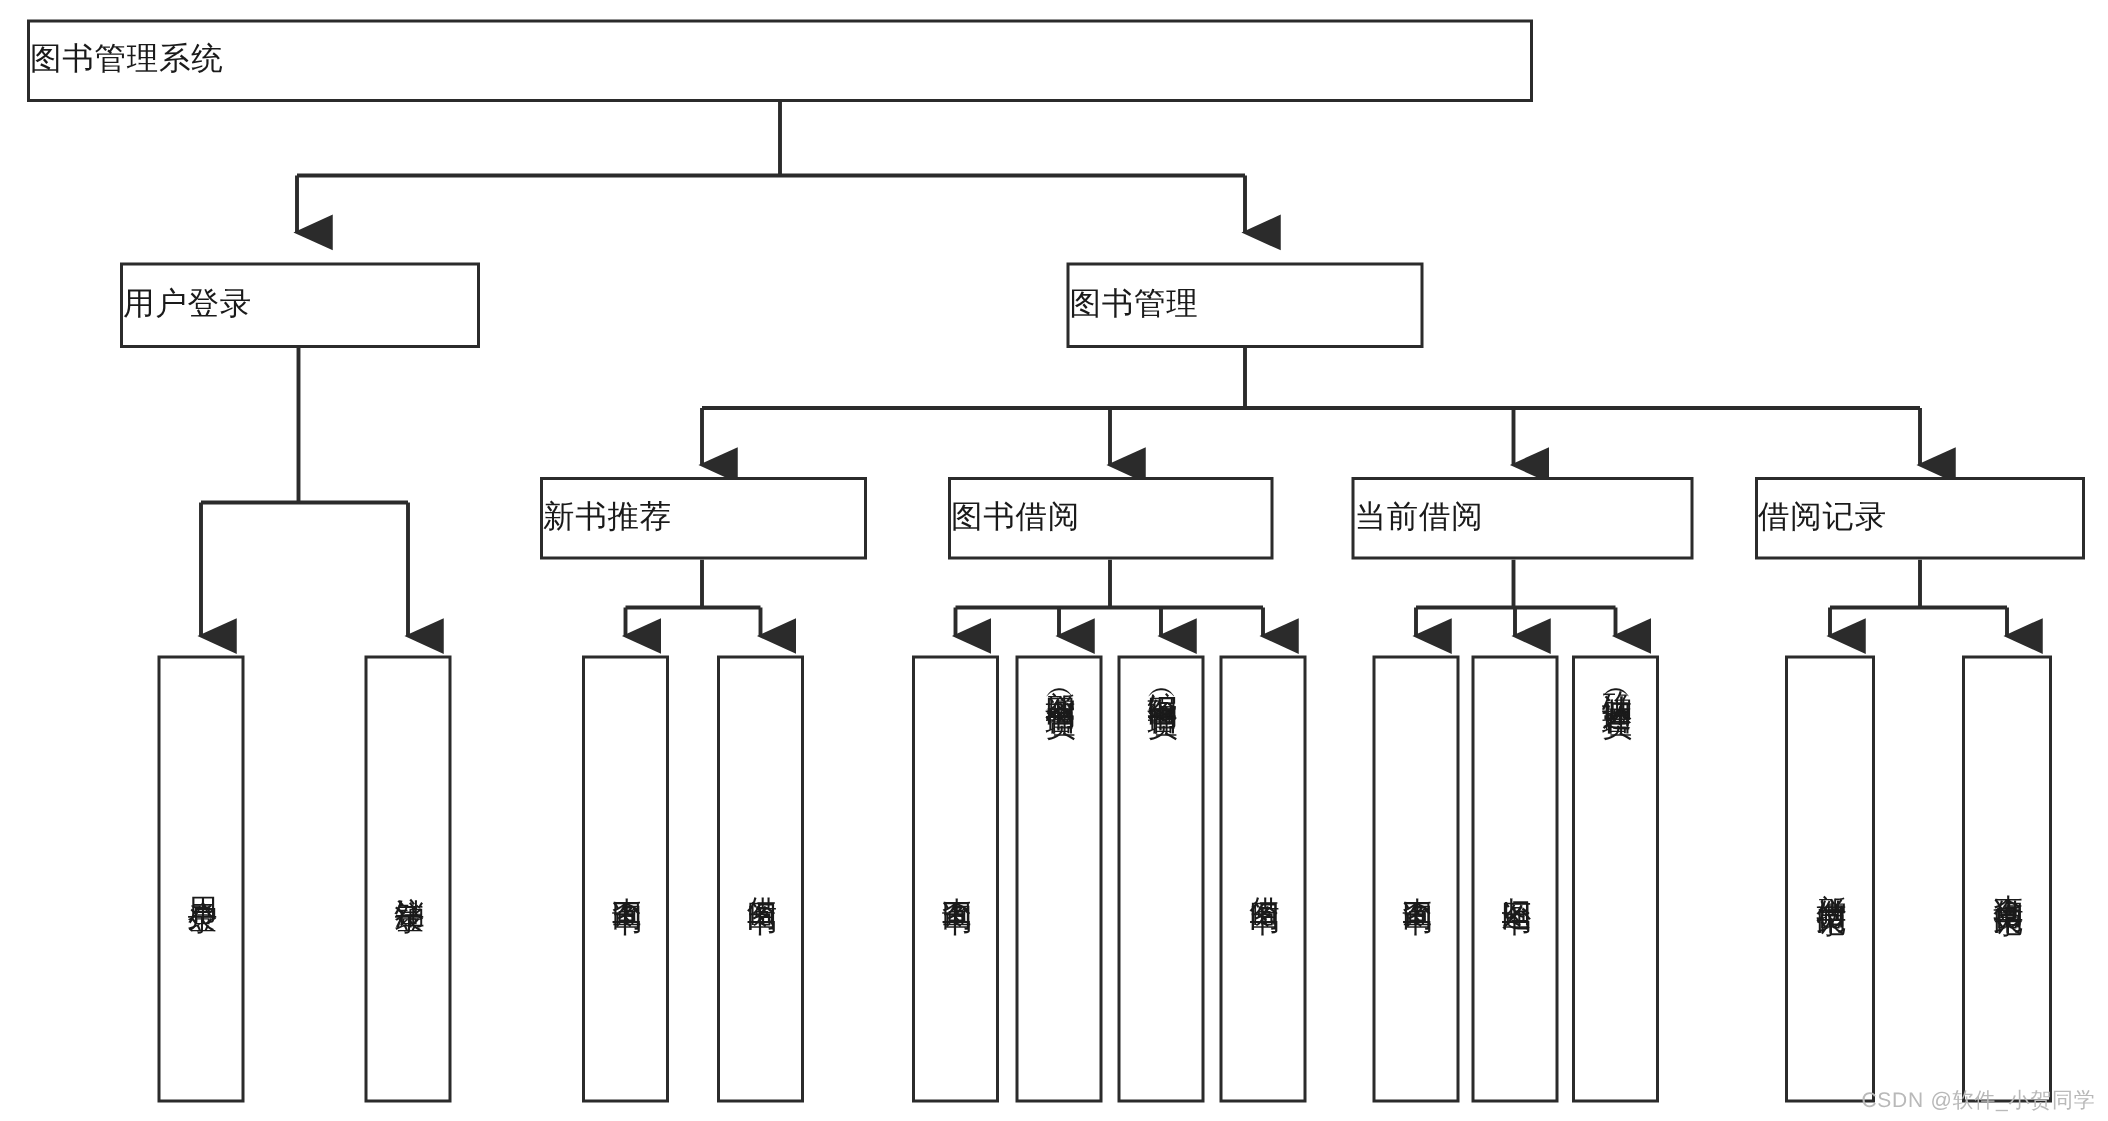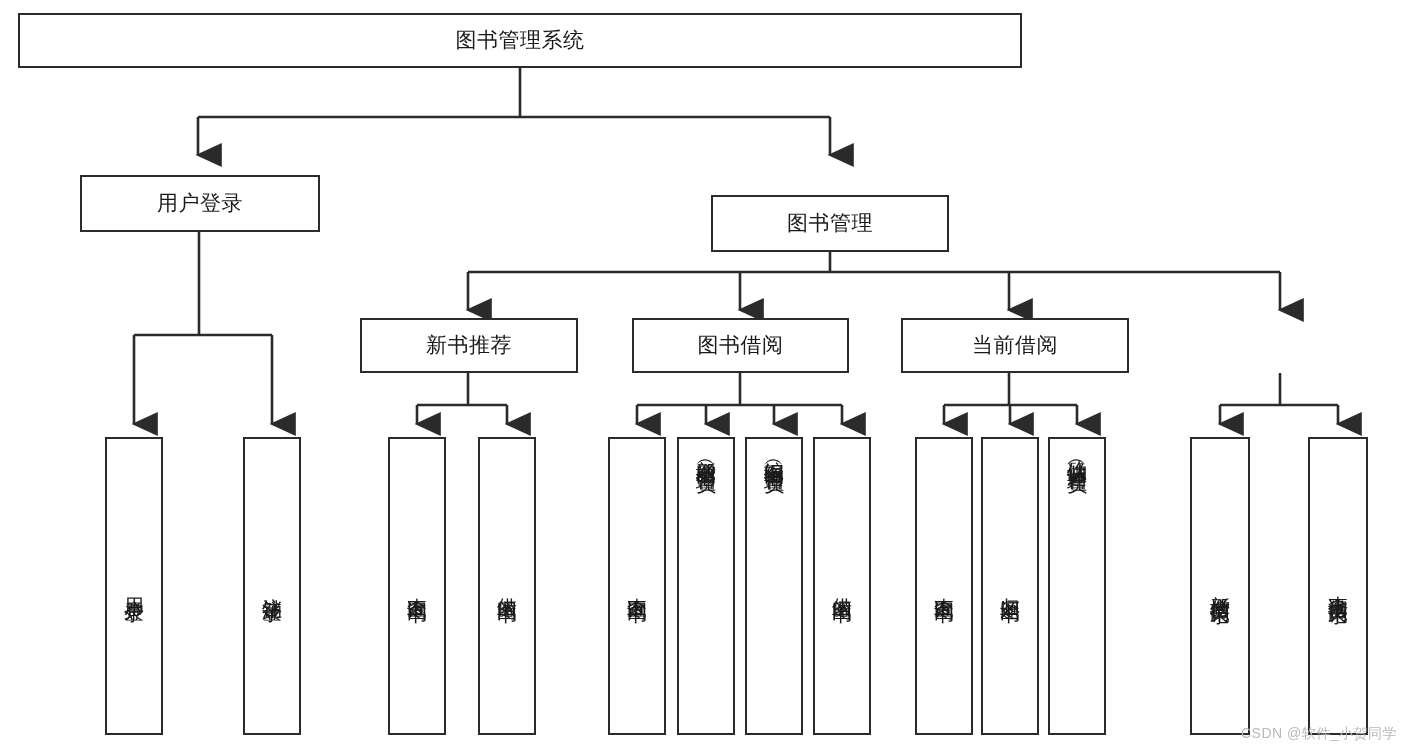--- a/index.html
+++ b/index.html
@@ -27,21 +27,21 @@
     height: 747px;
     pointer-events: none;
   }
   .node {
     position: absolute;
     box-sizing: border-box;
     background: #ffffff;
     border: 2px solid #2b2b2b;
     display: flex;
     align-items: center;
-    justify-content: center;
+    justify-content: flex-start;
     color: #111111;
   }
   .node-label {
     font-size: 21px;
     line-height: 1.15;
     letter-spacing: 0.5px;
     white-space: nowrap;
     color: #1a1a1a;
   }
   .node.leaf {
@@ -132,36 +132,39 @@
   </svg>
 
   <div class="node" style="left:18px; top:13px; width:1004px; height:55px;">
     <span class="node-label">图书管理系统</span>
   </div>
 
   <div class="node" style="left:80px; top:175px; width:240px; height:57px;">
     <span class="node-label">用户登录</span>
   </div>
 
-  <div class="node" style="left:711px; top:175px; width:238px; height:57px;margin-top:20px;">
+  <div class="node" style="left:711px; top:175px; width:238px; height:57px;">
     <span class="node-label">图书管理</span>
   </div>
 
   <div class="node" style="left:360px; top:318px; width:218px; height:55px;">
     <span class="node-label">新书推荐</span>
   </div>
 
   <div class="node" style="left:632px; top:318px; width:217px; height:55px;">
     <span class="node-label">图书借阅</span>
   </div>
 
   <div class="node" style="left:901px; top:318px; width:228px; height:55px;">
     <span class="node-label">当前借阅</span>
   </div>
 
+  <div class="node" style="left:1170px; top:318px; width:220px; height:55px;">
+    <span class="node-label">借阅记录</span>
+  </div>
 
   <div class="node leaf centered" style="left:105px; top:437px; width:58px; height:298px;">
     <span class="node-label">用户登录</span>
   </div>
 
   <div class="node leaf centered" style="left:243px; top:437px; width:58px; height:298px;">
     <span class="node-label">注销登录</span>
   </div>
 
   <div class="node leaf centered" style="left:388px; top:437px; width:58px; height:298px;">

